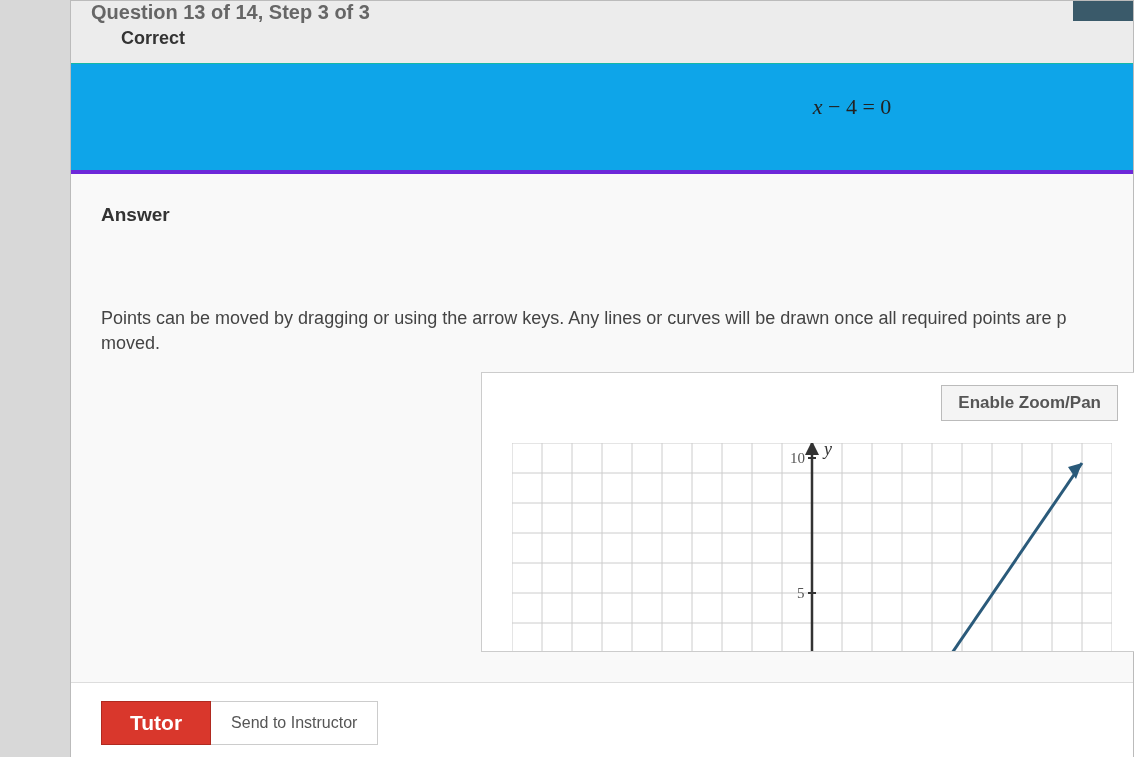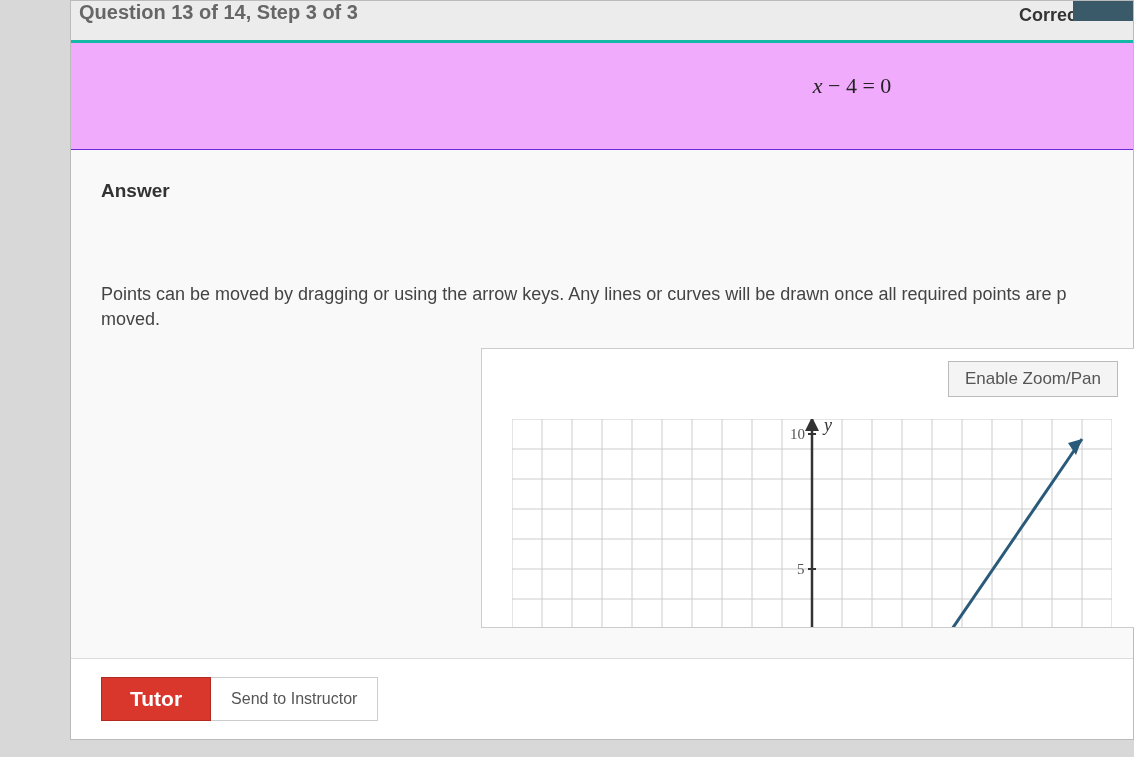--- a/index.html
+++ b/index.html
@@ -15,23 +15,24 @@
     background: #f2f2f2;
     border: 1px solid #bbb;
     margin: 0 0 0 70px;
     width: 1064px;
     position: relative;
   }
   .header-row {
     display: flex;
     justify-content: space-between;
     align-items: flex-start;
-    padding: 0 20px 10px 8px;
-    border-bottom: 3px solid #14b8a6;
+    padding: 0 20px 10px 20px;
+    border-bottom: 1px solid #14b8a6;
     background: #ececec;
+    flex-direction: column;
   }
   .question-title {
     font-size: 20px;
     font-weight: bold;
     color: #666;
     padding-top: 0;
   }
   .correct-box {
     font-size: 18px;
     font-weight: bold;
@@ -40,23 +41,23 @@
   }
   .progress-stub {
     position: absolute;
     right: 0;
     top: 0;
     width: 60px;
     height: 20px;
     background: #3a5a6a;
   }
   .content {
-    background: #f0abfc;
+    background: #0ea5e9;
     padding: 30px 30px 10px 30px;
-    border-bottom: 1px solid #6d28d9;
+    border-bottom: 4px solid #6d28d9;
   }
   .equation {
     font-family: 'Times New Roman', serif;
     font-style: italic;
     font-size: 22px;
     text-align: center;
     margin-bottom: 40px;
     margin-left: 500px;
     color: #222;
   }
@@ -97,20 +98,21 @@
   .zoom-btn {
     position: absolute;
     top: 12px;
     right: 22px;
     background: #f4f4f4;
     border: 1px solid #bbb;
     color: #555;
     font-size: 17px;
     padding: 7px 16px;
     cursor: pointer;
+    font-weight: bold;
   }
   .grid {
     position: absolute;
     top: 70px;
     left: 30px;
     width: 600px;
     height: 210px;
   }
   .footer {
     background: #fff;

